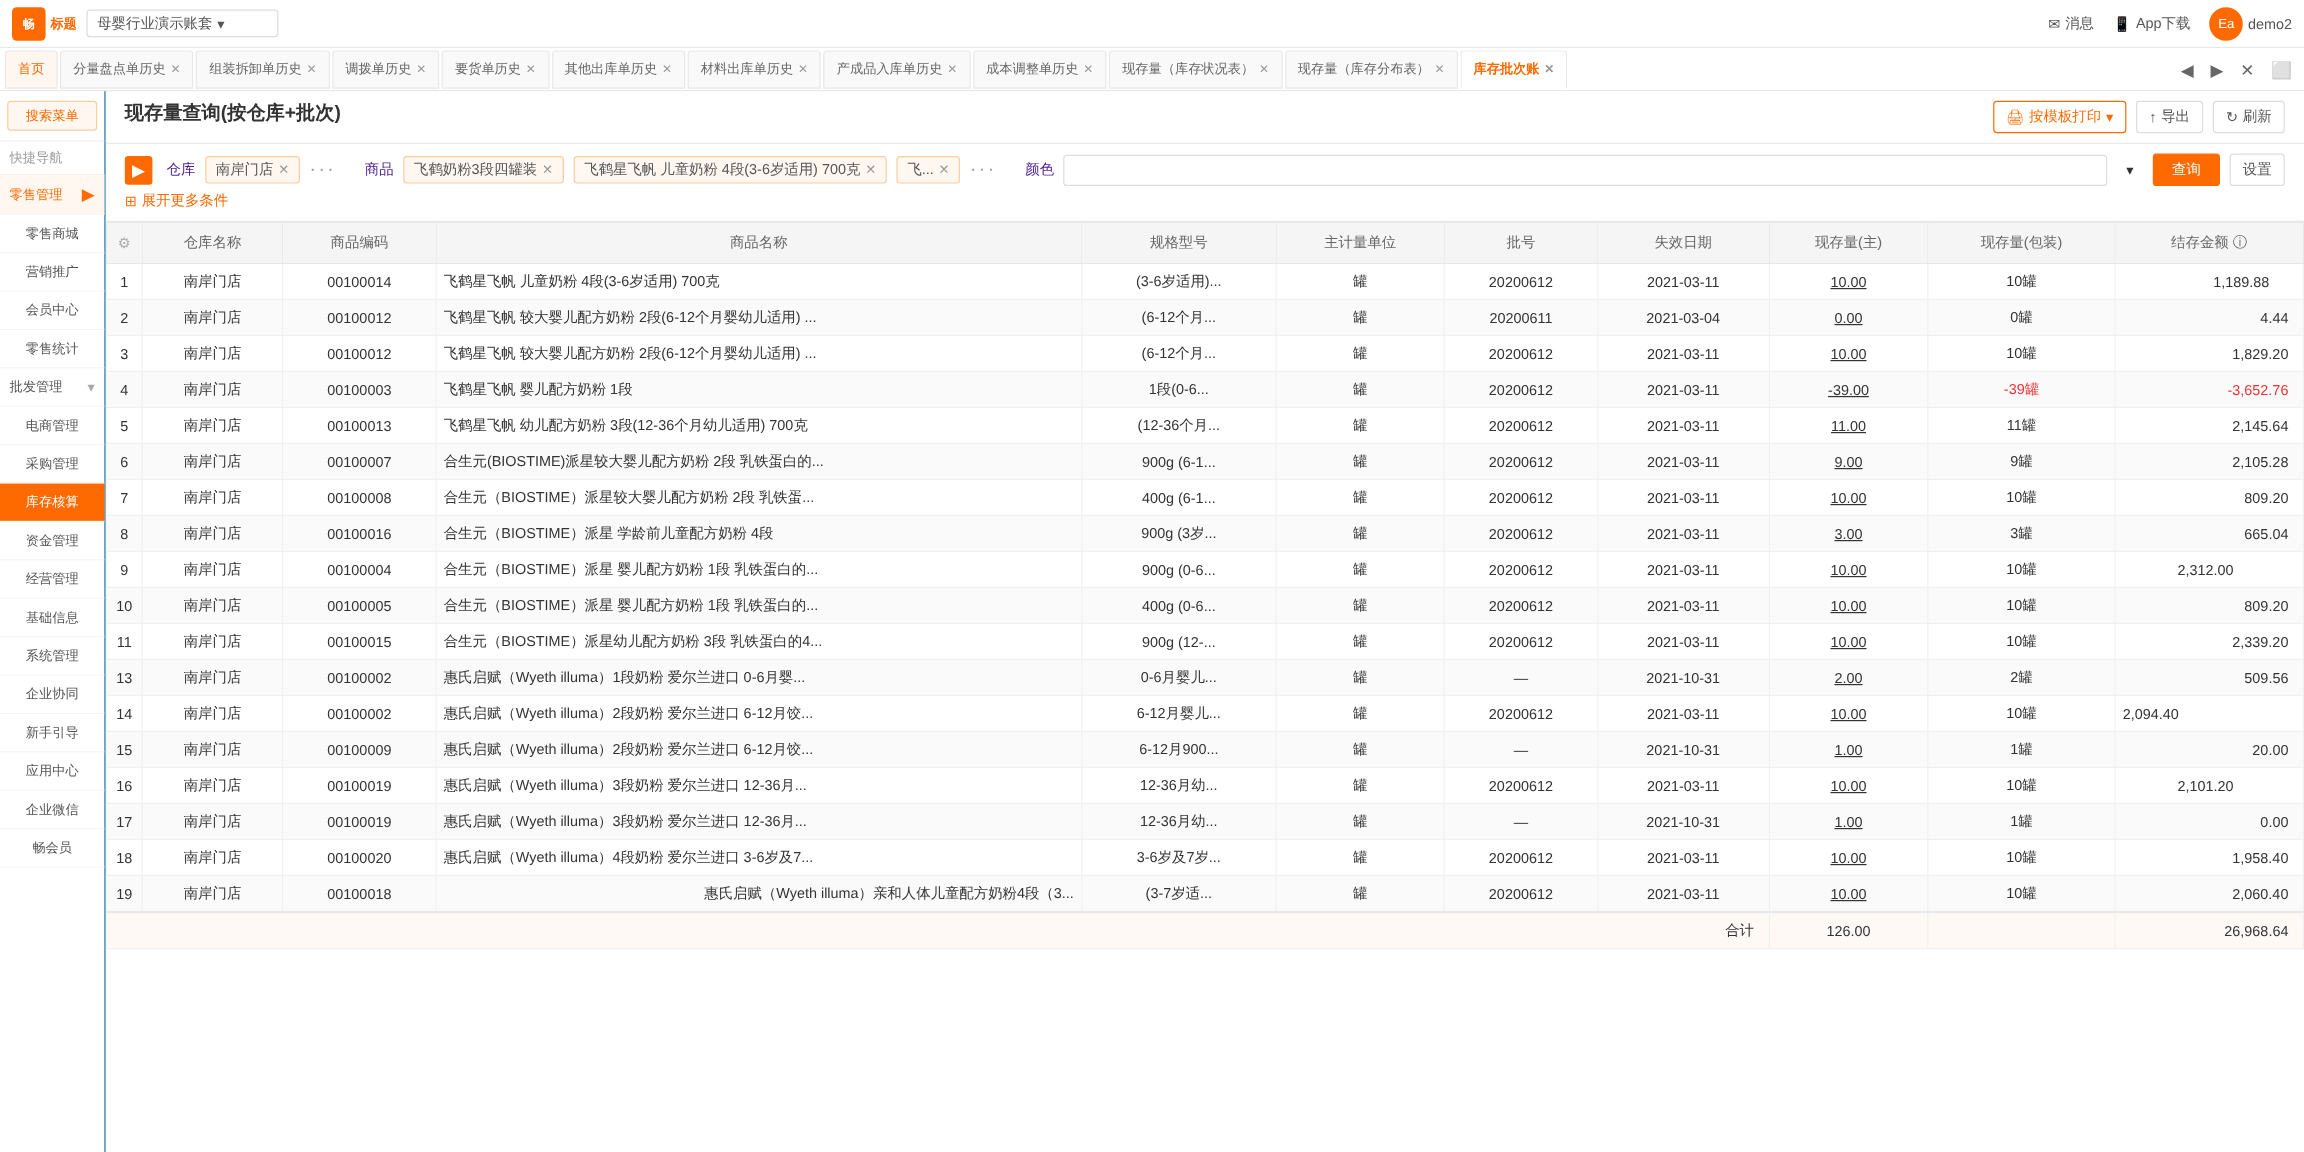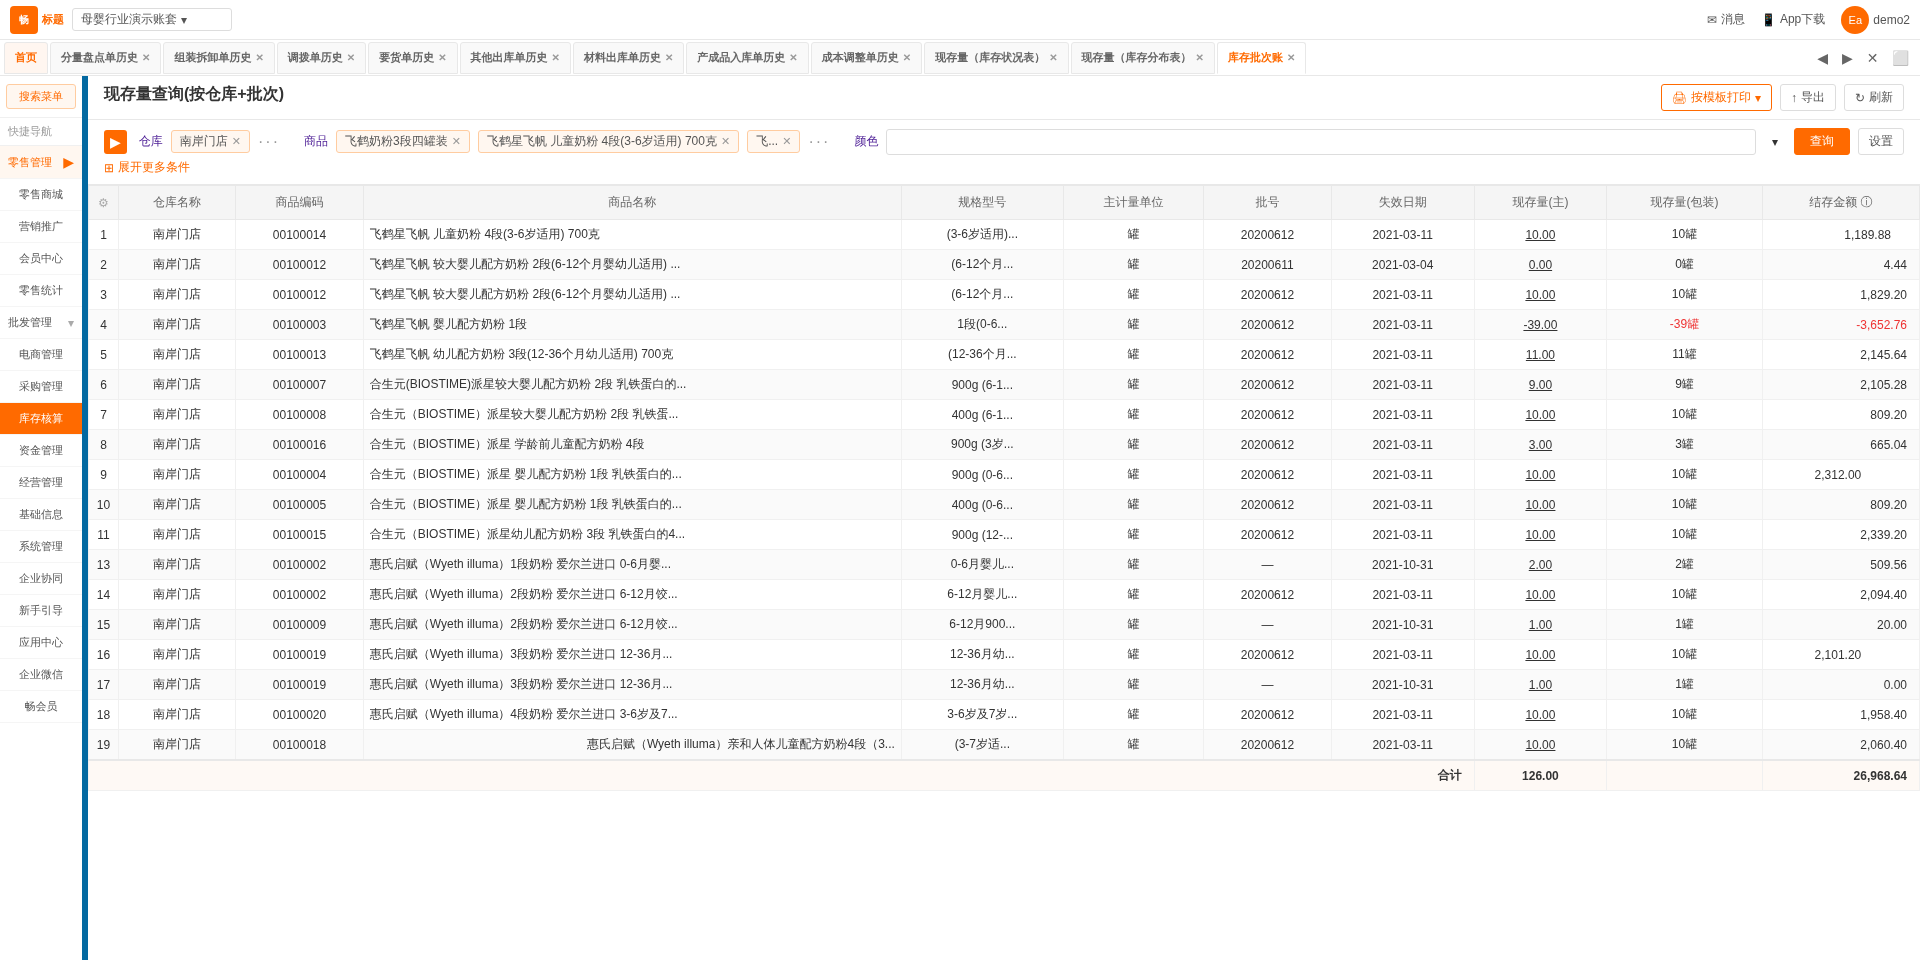--- a/index.html
+++ b/index.html
@@ -10,32 +10,32 @@
     .top-bar-left { display: flex; align-items: center; gap: 8px; }
     .logo-area { display: flex; align-items: center; gap: 4px; color: #ff6a00; font-weight: bold; font-size: 13px; }
     .logo-icon { width: 28px; height: 28px; background: #ff6a00; border-radius: 4px; display: flex; align-items: center; justify-content: center; color: #fff; font-size: 10px; }
     .org-select { display: flex; align-items: center; gap: 4px; border: 1px solid #ddd; border-radius: 3px; padding: 2px 8px; cursor: pointer; font-size: 12px; color: #555; min-width: 160px; }
     .top-bar-right { display: flex; align-items: center; gap: 16px; }
     .top-right-item { display: flex; align-items: center; gap: 4px; cursor: pointer; color: #555; font-size: 12px; }
     .user-avatar { width: 28px; height: 28px; border-radius: 50%; background: #ff6a00; display: flex; align-items: center; justify-content: center; color: #fff; font-size: 11px; }
 
     
     .tab-bar { display: flex; align-items: center; background: #fff; height: 36px; border-bottom: 1px solid #e8e8e8; padding: 0 4px; overflow: hidden; }
-    .tab-item { display: flex; align-items: center; padding: 0 10px; height: 32px; border: 1px solid #e8e8e8; border-radius: 3px 3px 0 0; margin-right: 2px; cursor: pointer; white-space: nowrap; font-size: 11px; color: #666; background: #f9f9f9; gap: 4px; font-weight: bold; }
+    .tab-item { display: flex; align-items: center; padding: 0 10px; height: 32px; border: 1px solid #e8e8e8; border-radius: 3px 3px 0 0; margin-right: 2px; cursor: pointer; white-space: nowrap; font-size: 11px; color: #666; background: #f9f9f9; gap: 4px; }
     .tab-item.active { background: #fff; color: #ff6a00; border-bottom-color: #fff; font-weight: bold; }
     .tab-item.home { background: #fff6f0; color: #ff6a00; }
     .tab-close { color: #999; font-size: 10px; cursor: pointer; }
     .tab-nav-btn { padding: 0 6px; cursor: pointer; color: #666; font-size: 14px; }
     .tab-actions { display: flex; align-items: center; gap: 2px; margin-left: auto; }
 
     
     .main-layout { display: flex; height: calc(960px - 76px); }
 
     
-    .sidebar { width: 88px; background: #fff; border-right: 6px solid #0369a1; display: flex; flex-direction: column; }
+    .sidebar { width: 88px; background: #fff; border-right: 1px solid #0369a1; display: flex; flex-direction: column; }
     .sidebar-search { padding: 8px 6px; border-bottom: 1px solid #f0f0f0; }
     .sidebar-search-btn { width: 100%; background: #fff7f0; border: 1px solid #ffcca0; border-radius: 3px; padding: 4px; font-size: 11px; color: #ff6a00; cursor: pointer; text-align: center; }
     .sidebar-nav-label { padding: 6px 8px; font-size: 11px; color: #999; border-bottom: 1px solid #f0f0f0; }
     .sidebar-item { padding: 8px 6px; text-align: center; cursor: pointer; color: #555; font-size: 11px; border-bottom: 1px solid #f5f5f5; }
     .sidebar-item.active { background: #ff6a00; color: #fff; }
 
     
     .content-area { flex: 1; overflow: hidden; display: flex; flex-direction: column; }
 
     
@@ -57,21 +57,21 @@
 
     
     .table-wrapper { flex: 1; overflow: auto; background: #fff; margin: 0; }
     table { width: 100%; border-collapse: collapse; font-size: 12px; }
     thead tr { background: #f5f5f5; }
     th { padding: 8px 6px; text-align: center; border: 1px solid #e8e8e8; font-weight: normal; color: #666; white-space: nowrap; position: sticky; top: 0; background: #f5f5f5; z-index: 1; }
     td { padding: 6px 6px; border: 1px solid #f0f0f0; text-align: center; white-space: nowrap; }
     tr:nth-child(even) { background: #fafafa; }
     .red { color: #e33; }
     .underline { text-decoration: underline; cursor: pointer; color: #333; }
-    .footer-row td { background: #fef9f5; font-weight: bold; border-top: 2px solid #e8e8e8; }
+    .footer-row td { background: #fef9f5; font-weight: normal; border-top: 2px solid #e8e8e8; }
     .gear-icon { cursor: pointer; color: #aaa; }
 
     
     ::-webkit-scrollbar { width: 6px; height: 6px; }
     ::-webkit-scrollbar-track { background: #f1f1f1; }
     ::-webkit-scrollbar-thumb { background: #ccc; border-radius: 3px; }
   </style>
 </head>
 <body>
 
@@ -439,21 +439,21 @@
     <td>14</td>
     <td>南岸门店</td>
     <td>00100002</td>
     <td style="text-align:left;max-width:280px;overflow:hidden;text-overflow:ellipsis;">惠氏启赋（Wyeth illuma）2段奶粉 爱尔兰进口 6-12月饺...</td>
     <td>6-12月婴儿...</td>
     <td>罐</td>
     <td>20200612</td>
     <td>2021-03-11</td>
     <td class="underline">10.00</td>
     <td class="">10罐</td>
-    <td class="" style="text-align:right;padding-right:12px;">2,094.40</td>
+    <td class="" style="text-align:left;padding-right:12px;">2,094.40</td>
   </tr>
             <tr>
     <td>15</td>
     <td>南岸门店</td>
     <td>00100009</td>
     <td style="text-align:left;max-width:280px;overflow:hidden;text-overflow:ellipsis;">惠氏启赋（Wyeth illuma）2段奶粉 爱尔兰进口 6-12月饺...</td>
     <td>6-12月900...</td>
     <td>罐</td>
     <td>—</td>
     <td>2021-10-31</td>

